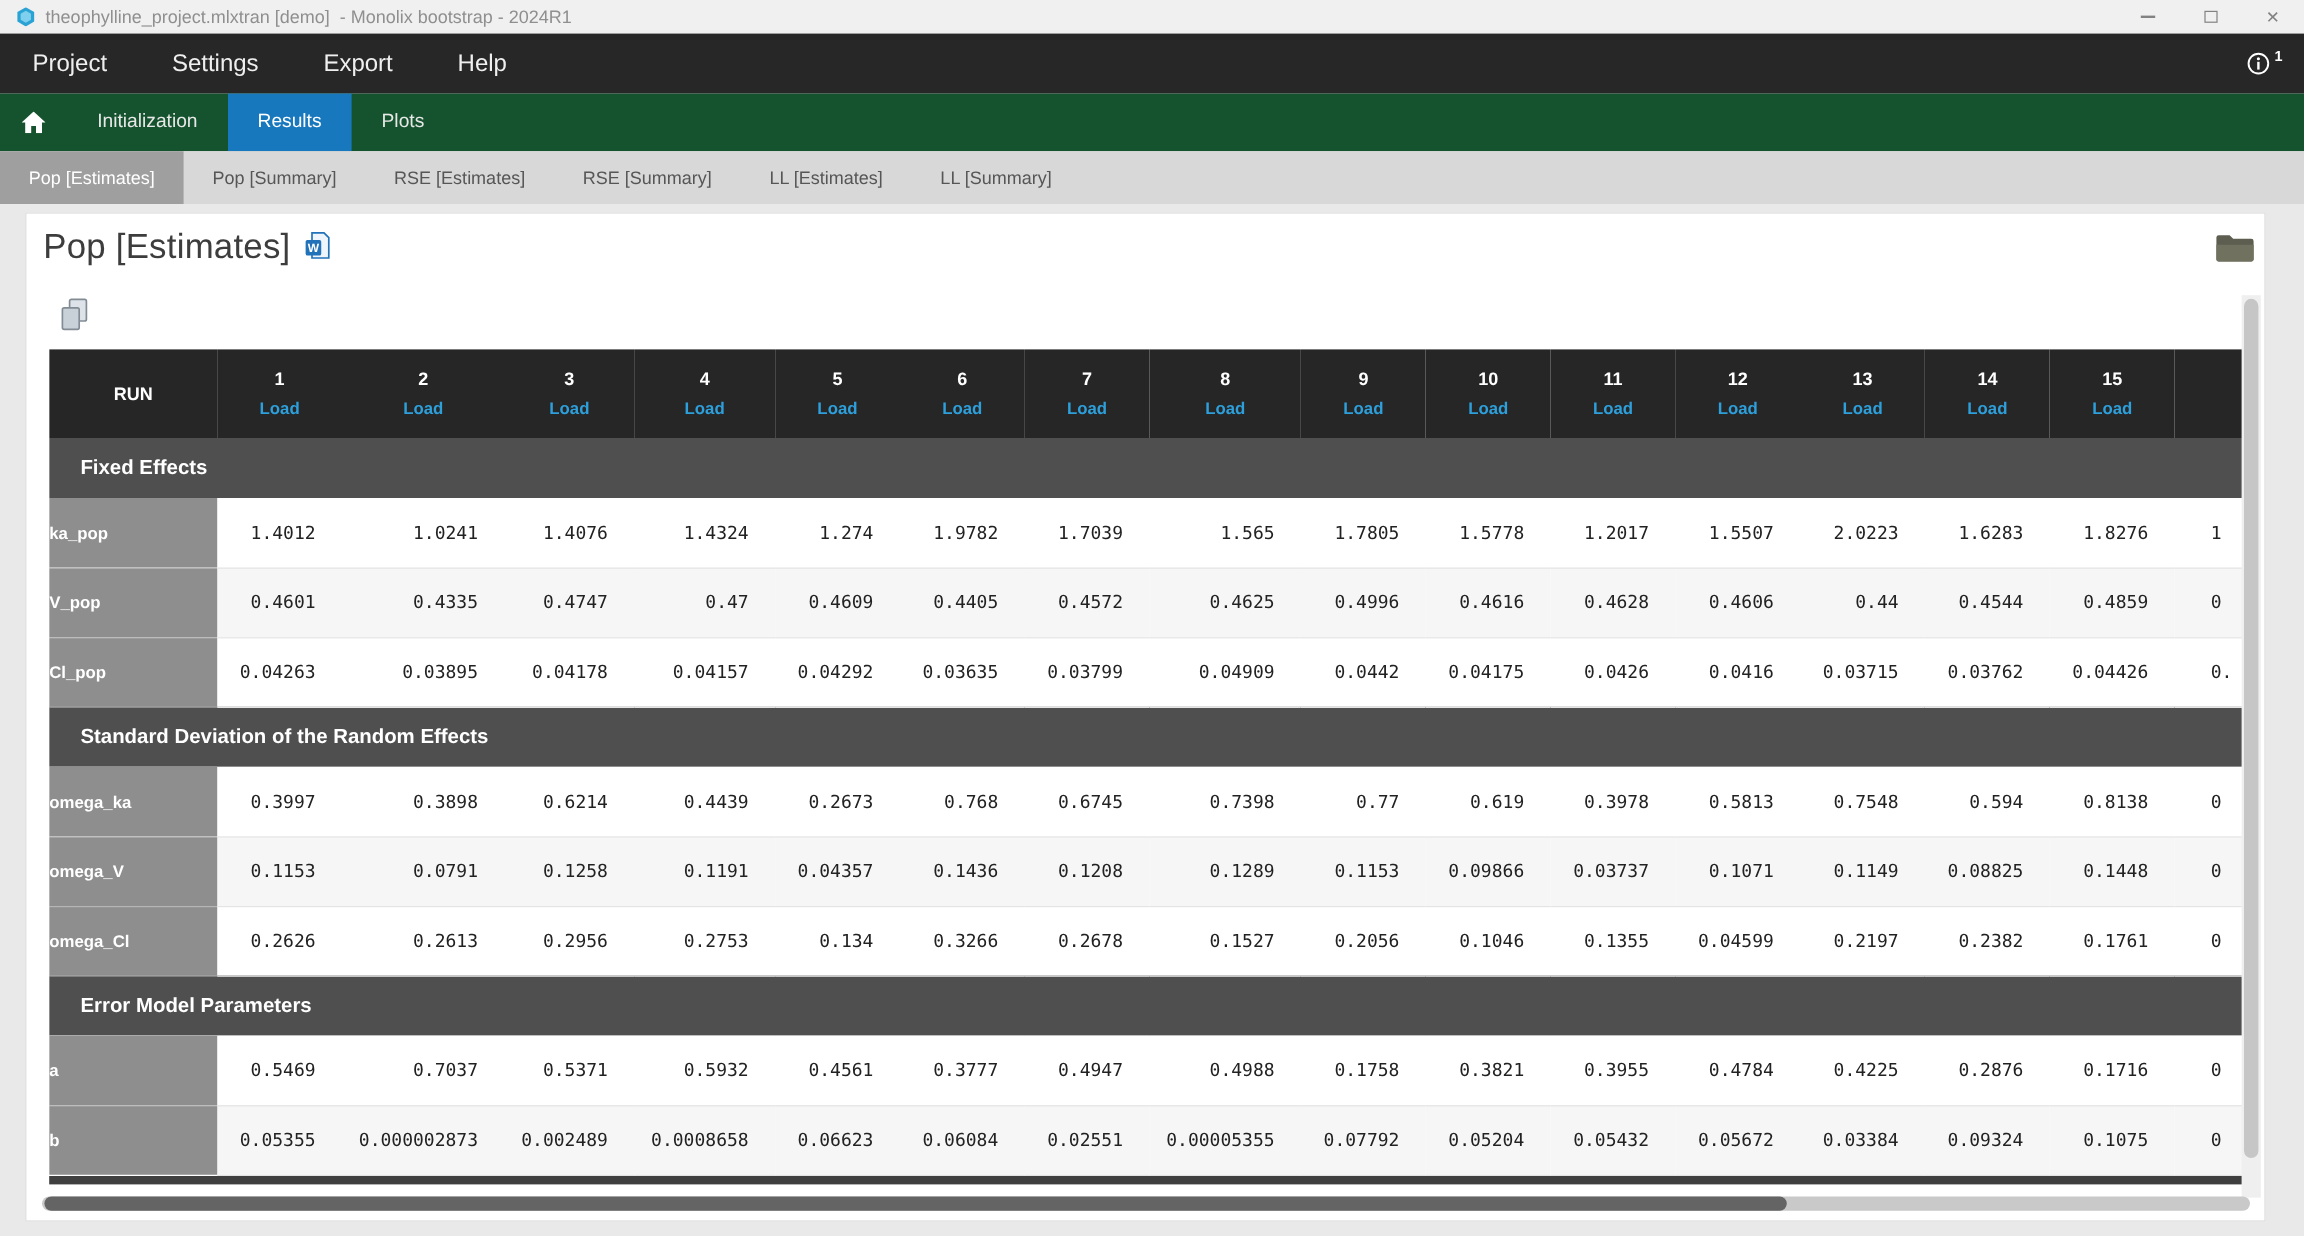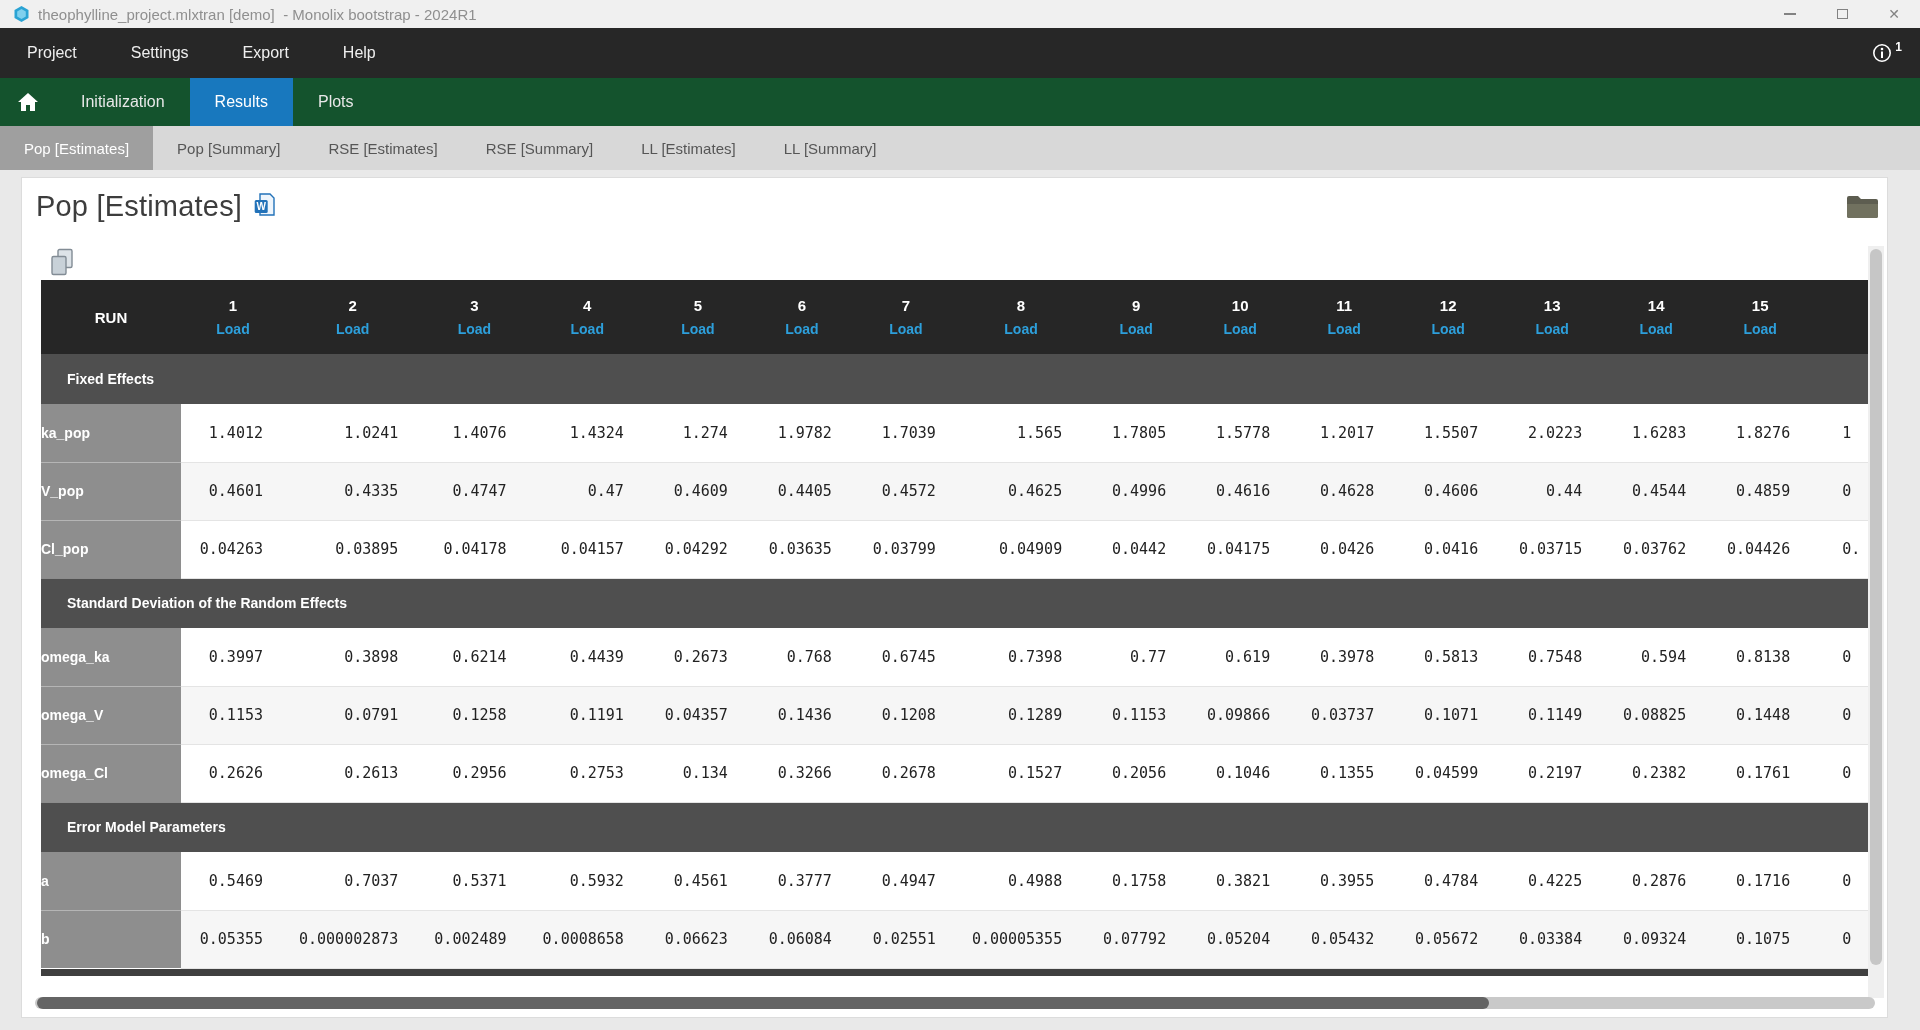--- a/index.html
+++ b/index.html
@@ -15,21 +15,21 @@
             color:#828282; cursor:pointer; }
   .min-glyph { display:block; width:12px; height:2px; background:#828282; }
   .max-glyph { display:block; width:11px; height:10px; border:1.5px solid #828282; }
   .close-glyph { font-size:14px; line-height:1; }
 
   
   .menubar { position:absolute; top:28px; left:0; width:1920px; height:50px;
              background:#272727; display:flex; align-items:center; }
   .menu-items { display:flex; height:100%; }
   .menu-item { padding:0 27px; display:flex; align-items:center; color:#efefef;
-               font-size:16px; cursor:pointer; }
+               font-size:20px; cursor:pointer; }
   .menubar-right { margin-left:auto; margin-right:18px; display:flex; align-items:flex-start;
                    color:#fff; cursor:pointer; }
   .notif-count { font-size:12px; font-weight:bold; margin-left:2px; margin-top:-2px; }
 
   
   .tabbar { position:absolute; top:78px; left:0; width:1920px; height:48px;
             background:#14532d; display:flex; align-items:stretch; }
   .home-tab { width:56px; display:flex; align-items:center; justify-content:center; cursor:pointer; }
   .nav-tabs { display:flex; }
   .tab { padding:0 25px; display:flex; align-items:center; color:#e8e8e8;
@@ -48,32 +48,32 @@
   .panel { position:absolute; left:21px; top:7px; width:1867px; height:841px;
            background:#ffffff; border:1px solid #dcdcdc; }
 
   .panel-title { position:absolute; left:14px; top:12px; display:flex; align-items:flex-start; }
   .page-title { font-size:29px; font-weight:400; color:#3d3d3d; letter-spacing:.2px; }
   .word-icon { margin-left:12px; margin-top:3px; cursor:pointer; }
   .folder-icon { position:absolute; right:8px; top:16px; cursor:pointer; }
   .copy-icon { position:absolute; left:28px; top:70px; cursor:pointer; }
 
   
-  .table-viewport { position:absolute; left:19px; top:102px; width:1828px;
+  .table-viewport { position:absolute; left:19px; top:113px; width:1828px;
                     overflow:hidden; border-bottom:7px solid #3f3f3f; }
   table { border-collapse:collapse; white-space:nowrap; table-layout:auto; }
   thead th { background:#262626; height:74px; vertical-align:middle; }
   .run-th { min-width:140px; width:140px; color:#fff; font-size:15px; font-weight:bold;
             text-align:center; }
   .col-th { min-width:104px; text-align:center; padding:0 14px; }
   .col-num { color:#fff; font-weight:bold; font-size:15px; margin-bottom:7px; }
   .load-link { color:#2d9fdb; font-size:14px; cursor:pointer; }
   .clip-th { min-width:90px; }
 
-  .section-row td { background:#4f4f4f; color:#fff; font-weight:bold; font-size:14px;
+  .section-row td { background:#4f4f4f; color:#fff; font-weight:bold; font-size:17px;
                     height:50px; padding-left:26px; }
   .data-row td { height:58px; border-bottom:1px solid #e4e4e4; }
   .data-row { background:#fff; }
   .data-row.alt { background:#f6f6f6; }
   .row-label { background:#8e8e8e; color:#fff; font-weight:bold; font-size:14px;
                text-align:left; border-bottom:1px solid rgba(255,255,255,.35) !important; }
   .val { font-family:"DejaVu Sans Mono", monospace; font-size:15px; color:#222;
          text-align:right; padding:0 22px 0 14px; min-width:104px; }
   .val.clip { text-align:left; padding-left:30px; min-width:90px; }
 

